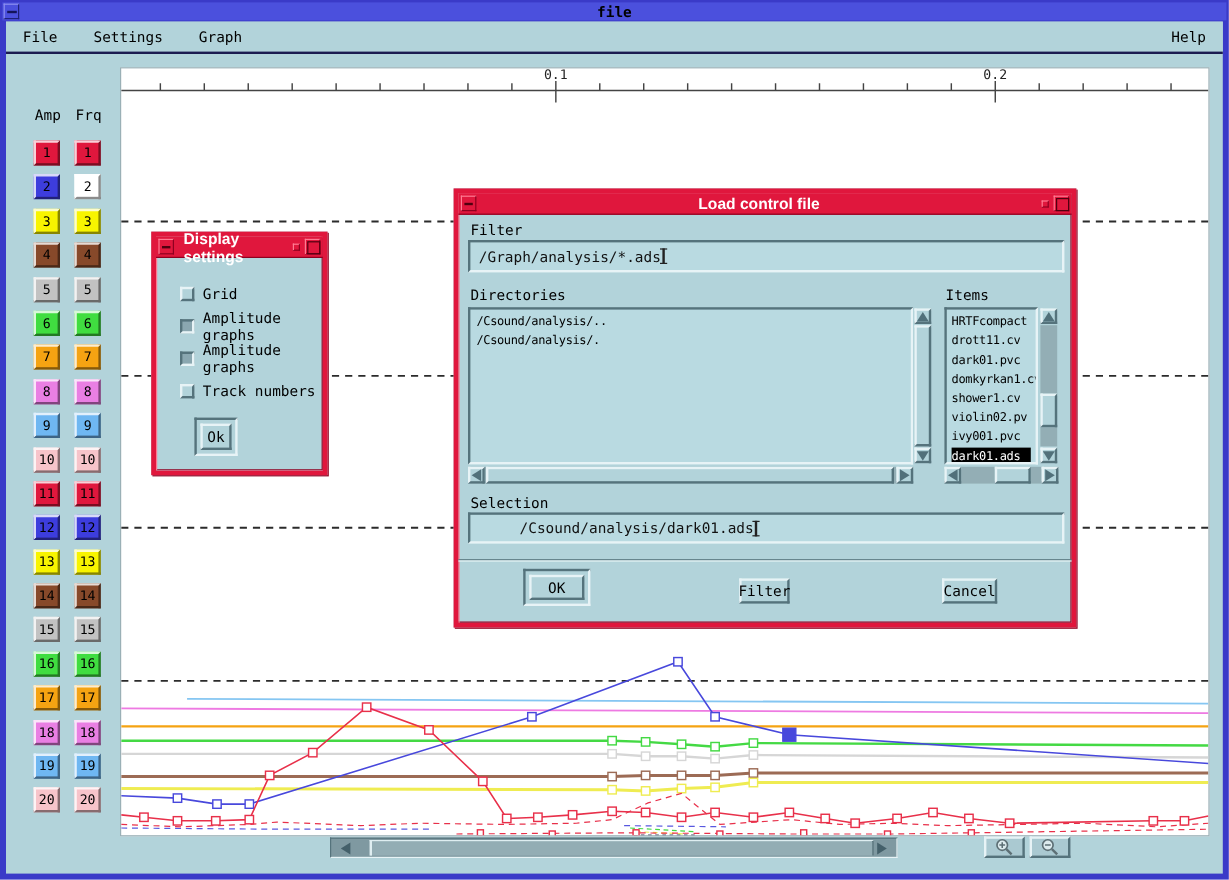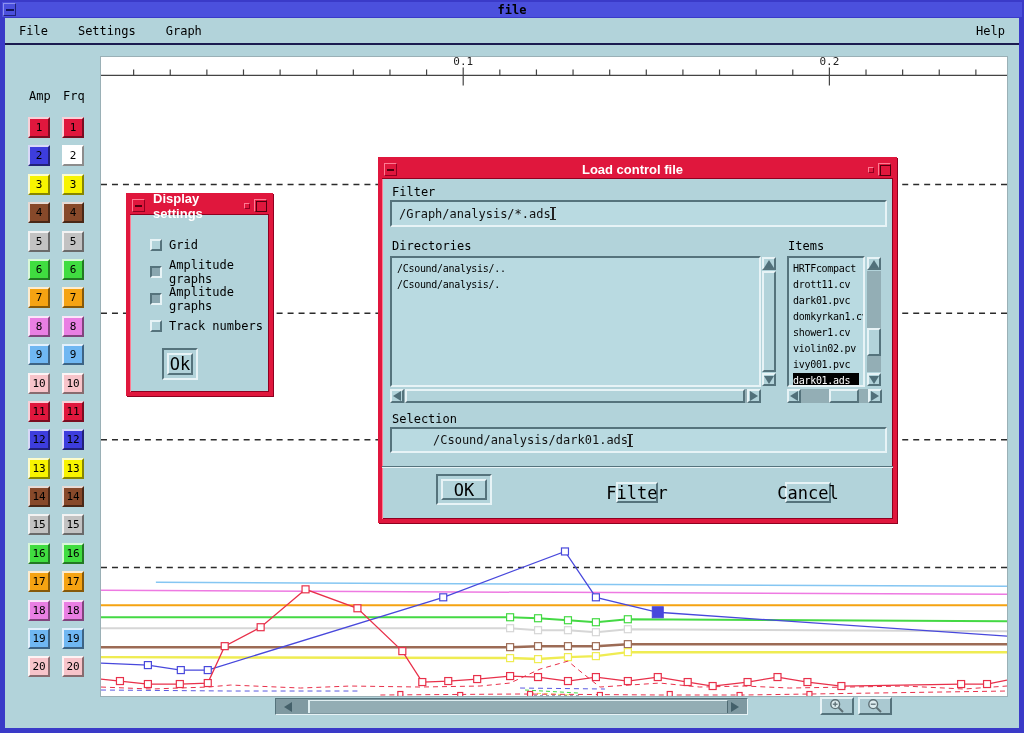--- a/index.html
+++ b/index.html
@@ -64,21 +64,21 @@
   .hscroll .arrow{position:absolute;top:0;width:14px;height:100%;display:flex;align-items:center;justify-content:center;background:var(--bg);}
   .hthumb{position:absolute;top:0;height:100%;background:var(--bg);}
   .tri-u{width:0;height:0;border-left:5px solid transparent;border-right:5px solid transparent;border-bottom:8px solid #51707a;}
   .tri-d{width:0;height:0;border-left:5px solid transparent;border-right:5px solid transparent;border-top:8px solid #51707a;}
   .tri-l{width:0;height:0;border-top:5px solid transparent;border-bottom:5px solid transparent;border-right:8px solid #51707a;}
   .tri-r{width:0;height:0;border-top:5px solid transparent;border-bottom:5px solid transparent;border-left:8px solid #51707a;}
   .checkrow{position:absolute;height:16px;display:flex;align-items:center;gap:7px;font-size:12px;color:#000;}
   .cb{width:12px;height:12px;background:var(--bg);flex:none;}
   .cb.off{border-top:2px solid var(--lt);border-left:2px solid var(--lt);border-bottom:2px solid var(--dk);border-right:2px solid var(--dk);}
   .cb.on{border-top:2px solid var(--dk);border-left:2px solid var(--dk);border-bottom:2px solid var(--lt);border-right:2px solid var(--lt);background:#8aa7b0;}
-  .btn{position:absolute;background:var(--bg);font-size:17px;color:#000;display:flex;align-items:center;justify-content:center;}
+  .btn{position:absolute;background:var(--bg);font-size:12px;color:#000;display:flex;align-items:center;justify-content:center;}
   .default-ring{position:absolute;border:2px solid var(--dk);border-bottom-color:var(--lt);border-right-color:var(--lt);padding:3px;}
   .default-ring .btn{position:relative;}
   .separator{position:absolute;height:0;border-top:1px solid var(--dk);border-bottom:1px solid var(--lt);}
   
   .main-hscroll{position:absolute;left:270px;top:680px;width:473px;height:17px;background:#7f99a1;
     border-top:1px solid var(--dk);border-left:1px solid var(--dk);border-bottom:1px solid var(--lt);border-right:1px solid var(--lt);}
   .main-hscroll .arrow{position:absolute;top:1px;bottom:1px;width:20px;display:flex;align-items:center;justify-content:center;}
   .main-thumb{position:absolute;left:32px;top:1px;bottom:1px;width:420px;background:#93adb4;
     border-left:2px solid #dfeef1;border-top:1px solid #dfeef1;border-right:1px solid #4e6a72;}
   .zoom-btn{position:absolute;top:679px;width:34px;height:18px;background:#aac9d1;display:flex;align-items:center;justify-content:center;}

